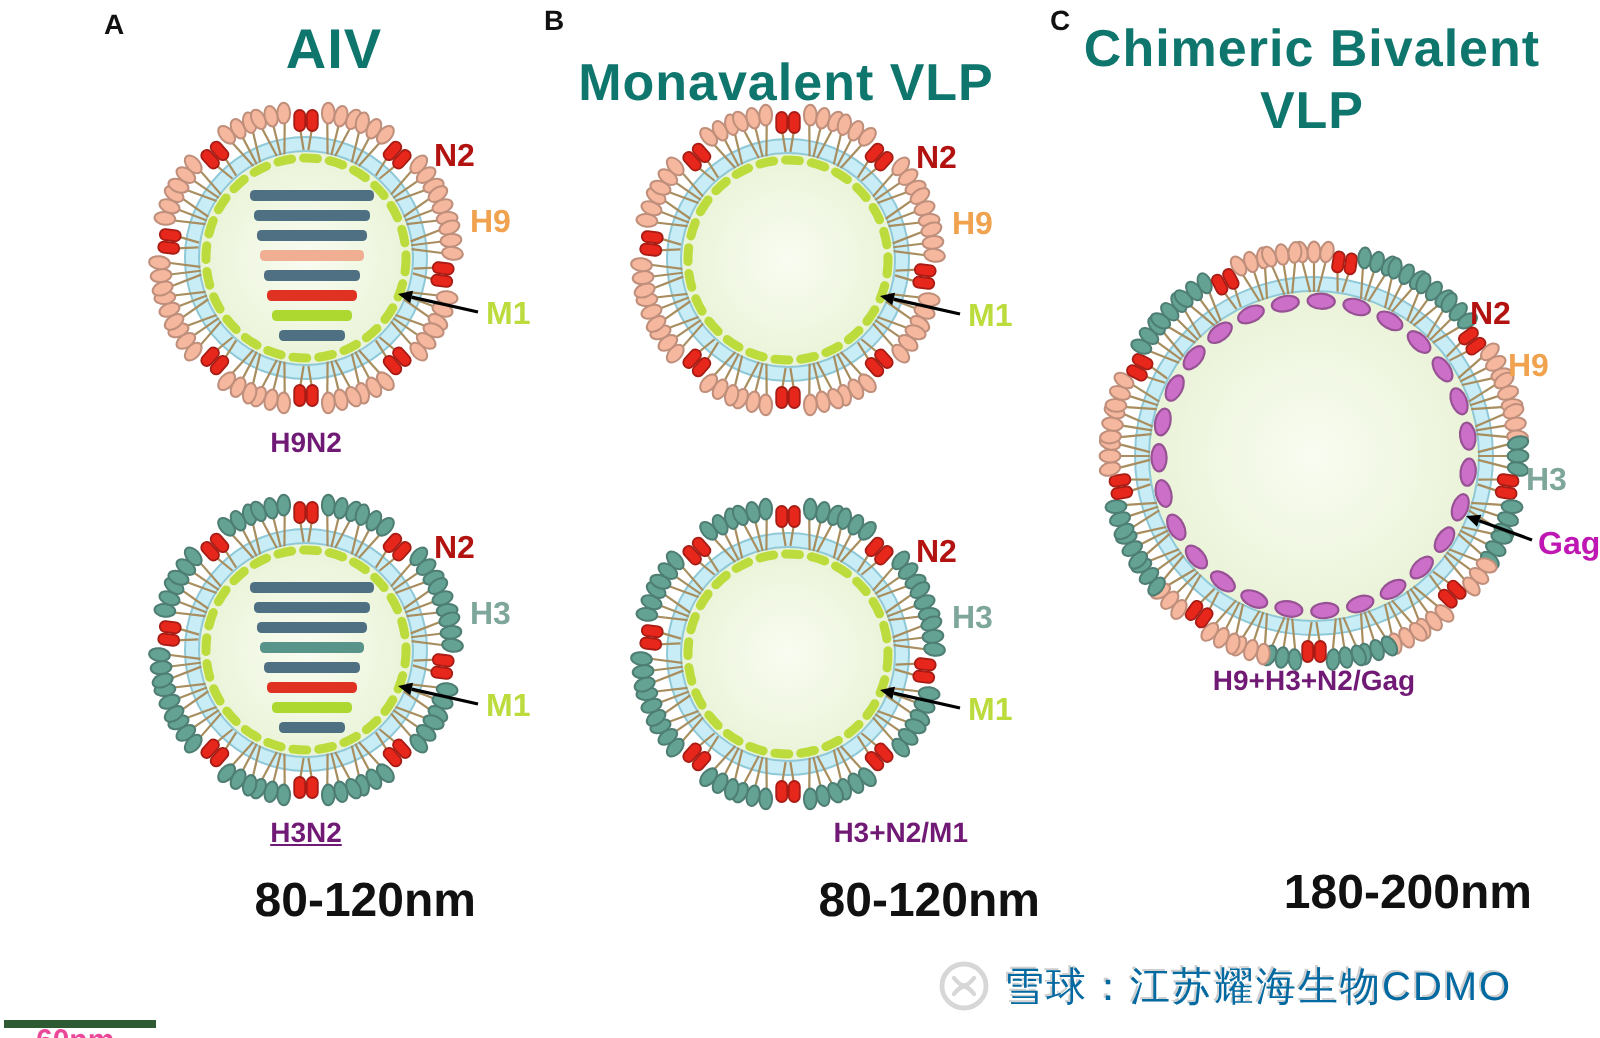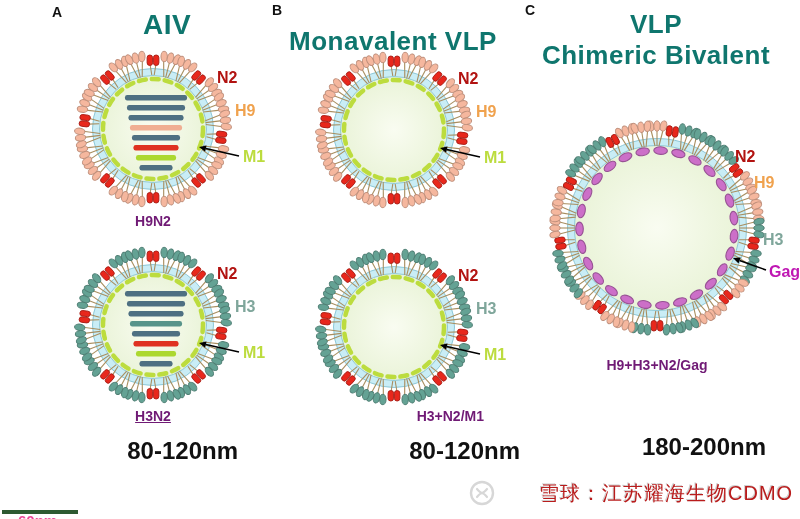--- a/index.html
+++ b/index.html
@@ -9,38 +9,38 @@
   .panel-letter{font-weight:bold;font-size:14px;color:#111;}
   .panel-title{font-weight:bold;color:#0f766e;text-align:center;letter-spacing:0.5px;}
   .title-a{left:107px;top:9px;width:120px;font-size:28px;}
   .title-b{left:263px;top:26px;width:260px;font-size:26px;}
   .title-c{left:515px;top:9px;width:282px;font-size:26px;line-height:31px;}
   .caption{font-weight:bold;font-size:14px;color:#701a75;text-align:center;width:180px;transform:translateX(-50%);}
   .size-label{font-weight:bold;font-size:24px;color:#111;text-align:right;width:220px;transform:translateX(-50%);}
   #diagram{position:absolute;left:0;top:0;}
   .scalebar-label{left:18px;top:512px;font-weight:bold;font-size:15px;color:#ec4899;}
   .scalebar-line{left:2px;top:510px;width:76px;height:4px;background:#2d5a32;}
-  .watermark{left:468px;top:479px;display:flex;align-items:center;color:#b91c1c;gap:37px;}
+  .watermark{left:468px;top:479px;display:flex;align-items:center;color:#0369a1;}
   .watermark-text{font-size:20px;letter-spacing:1px;margin-left:6px;
                   text-shadow:1px 1px 0 #ffffff,-1px -1px 0 #cfcfcf;}
 </style>
 </head>
 <body>
 
 <div class="figure">
 
   <div class="abs panel-letter" style="left:52px;top:4px;">A</div>
   <div class="abs panel-letter" style="left:272px;top:2px;">B</div>
   <div class="abs panel-letter" style="left:525px;top:2px;">C</div>
 
   <div class="abs panel-title title-a">AIV</div>
   <div class="abs panel-title title-b">Monavalent VLP</div>
   <div class="abs panel-title title-c">
+    <div>Chimeric Bivalent</div>
     <div>VLP</div>
-    <div>Chimeric Bivalent</div>
   </div>
 
   <svg id="diagram" width="800" height="519" viewBox="0 0 800 519">
       <defs>
         <radialGradient id="gInt">
           <stop offset="0%" stop-color="#f9fcf1"></stop>
           <stop offset="100%" stop-color="#e9f3d7"></stop>
         </radialGradient>
       </defs>
       <g>
@@ -1268,21 +1268,21 @@
         <text x="763" y="245" fill="#7fa69b" font-size="16" font-weight="bold" font-family="'Liberation Sans',sans-serif">H3</text>
         <line x1="766" y1="270" x2="739.578553964419" y2="260.3922014416069" stroke="#000000" stroke-width="1.6"></line>
         <polygon points="733,258 740.6721317662965,257.3848624864439 738.4849761625416,263.3995403967699" fill="#000000"></polygon>
         <text x="769" y="277" fill="#bf17b3" font-size="16" font-weight="bold" font-family="'Liberation Sans',sans-serif">Gag</text>
       </g>
     </svg>
 
   <div class="abs caption" style="left:153px;top:213px;">H9N2</div>
   <div class="abs caption" style="left:153px;top:408px;text-decoration:underline;">H3N2</div>
   <div class="abs caption" style="left:394px;top:408px;text-align:right;">H3+N2/M1</div>
-  <div class="abs caption" style="left:657px;top:357px;">H9+H3+N2/Gag</div>
+  <div class="abs caption" style="left:657px;top:332px;">H9+H3+N2/Gag</div>
 
   <div class="abs size-label" style="left:128px;top:437px;">80-120nm</div>
   <div class="abs size-label" style="left:410px;top:437px;">80-120nm</div>
   <div class="abs size-label" style="left:656px;top:433px;">180-200nm</div>
 
   <div class="abs scalebar-label">60nm</div>
   <div class="abs scalebar-line"></div>
 
   <div class="abs watermark">
     <svg width="28" height="28" viewBox="-14 -14 28 28">

